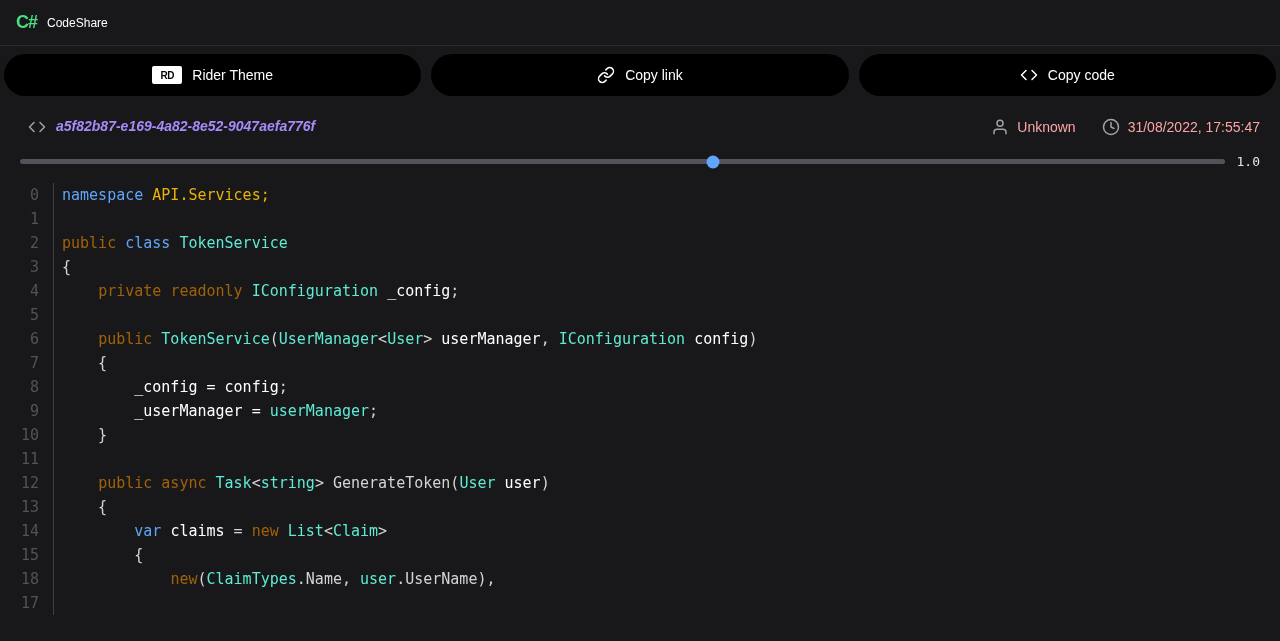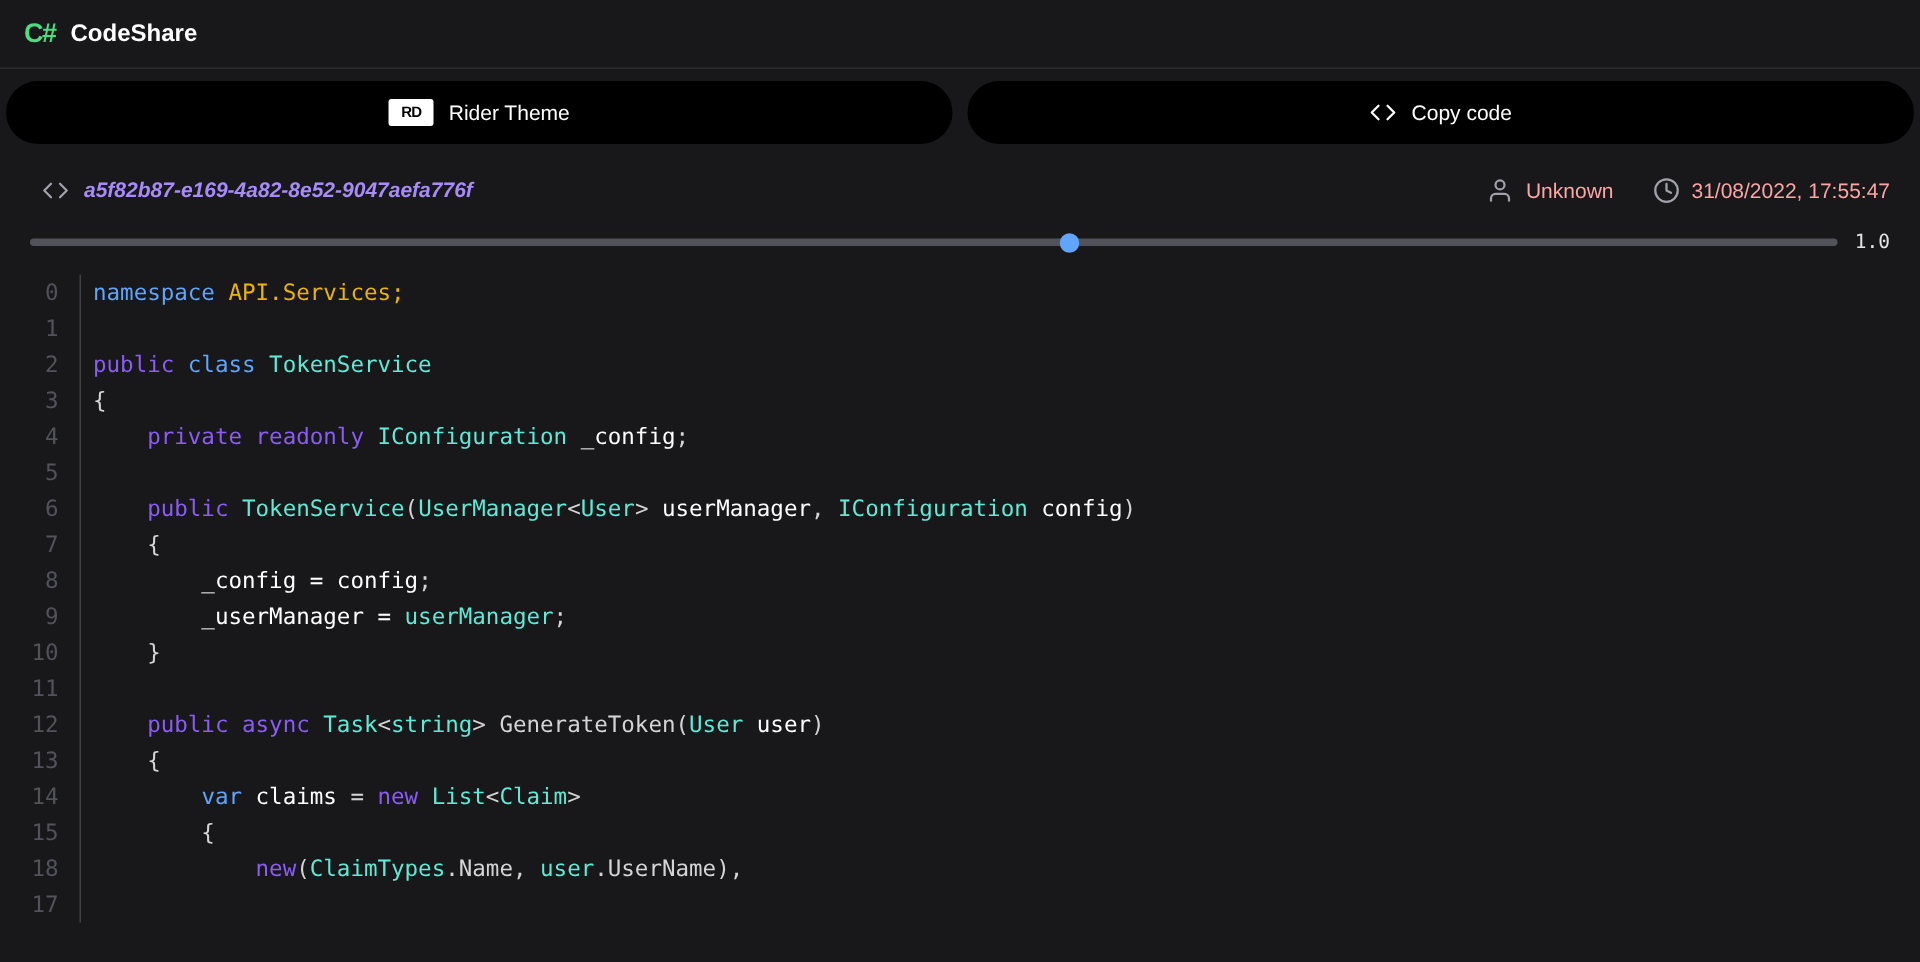--- a/index.html
+++ b/index.html
@@ -19,22 +19,22 @@
 }
 .logo-icon {
   color: #4ade80;
   font-weight: bold;
   font-size: 18px;
   letter-spacing: -1px;
   margin-right: 10px;
 }
 .app-title {
   color: #ffffff;
-  font-weight: 700;
-  font-size: 16px;
+  font-weight: 400;
+  font-size: 12px;
 }
 .toolbar {
   display: flex;
   gap: 10px;
   padding: 8px 4px;
 }
 .toolbar-btn {
   flex: 1;
   background: #000000;
   border: none;
@@ -113,21 +113,21 @@
   padding-right: 14px;
   color: #52525b;
   user-select: none;
   border-right: 1px solid #3f3f46;
   margin-right: 8px;
 }
 .gutter div { height: 24px; }
 .code-lines { flex: 1; }
 .code-lines .line { height: 24px; white-space: pre; color: #d4d4d4; }
 .tk-kw   { color: #60a5fa; }
-.tk-mod  { color: #8b5cf6; }
+.tk-mod  { color: #a16207; }
 .tk-type { color: #5eead4; }
 .tk-var  { color: #ffffff; }
 .tk-punc { color: #d4d4d4; }
 .tk-ns   { color: #eab308; }
 .tk-fn   { color: #d4d4d4; }
 .tk-str  { color: #5eead4; }
 .rider-badge {
   display: inline-flex;
   width: 30px;
   height: 18px;
@@ -146,20 +146,27 @@
 
 <div class="header">
   <span class="logo-icon">C#</span>
   <span class="app-title">CodeShare</span>
 </div>
 
 <div class="toolbar">
   <button class="toolbar-btn">
     <span class="rider-badge">RD</span>
     <span>Rider Theme</span>
+  </button>
+  <button class="toolbar-btn">
+    <svg width="18" height="18" viewBox="0 0 24 24" fill="none" stroke="currentColor" stroke-width="2" stroke-linecap="round" stroke-linejoin="round">
+        <path d="M10 13a5 5 0 0 0 7.54.54l3-3a5 5 0 0 0-7.07-7.07l-1.72 1.71"></path>
+        <path d="M14 11a5 5 0 0 0-7.54-.54l-3 3a5 5 0 0 0 7.07 7.07l1.71-1.71"></path>
+      </svg>
+    <span>Copy link</span>
   </button>
   <button class="toolbar-btn">
     <svg width="18" height="18" viewBox="0 0 24 24" fill="none" stroke="currentColor" stroke-width="2" stroke-linecap="round" stroke-linejoin="round">
         <polyline points="16 18 22 12 16 6"></polyline>
         <polyline points="8 6 2 12 8 18"></polyline>
       </svg>
     <span>Copy code</span>
   </button>
 </div>
 

